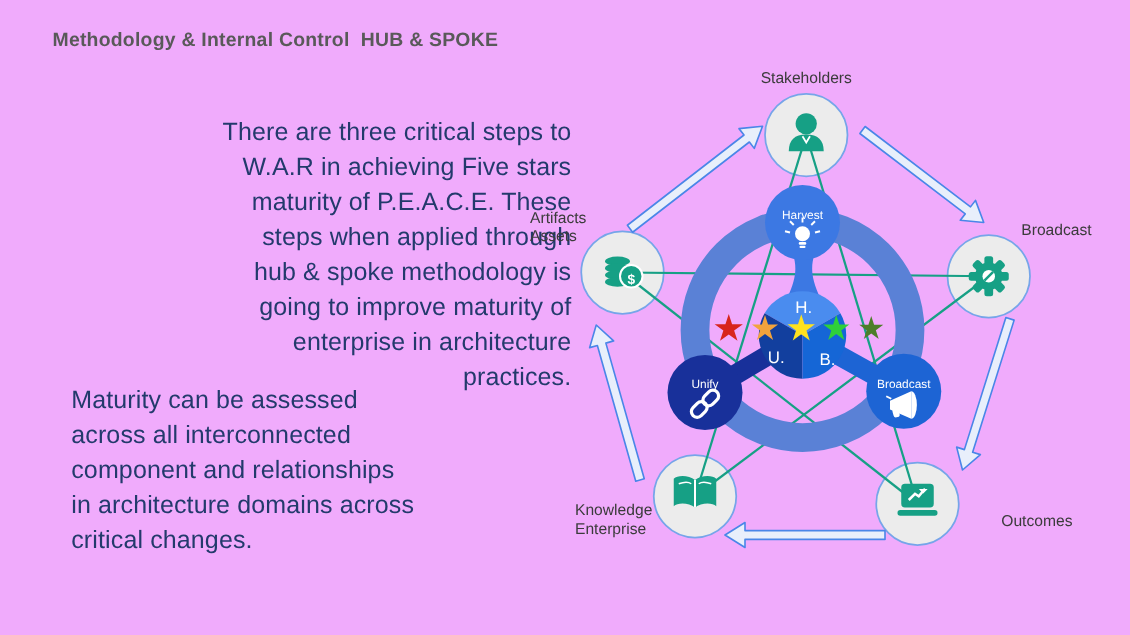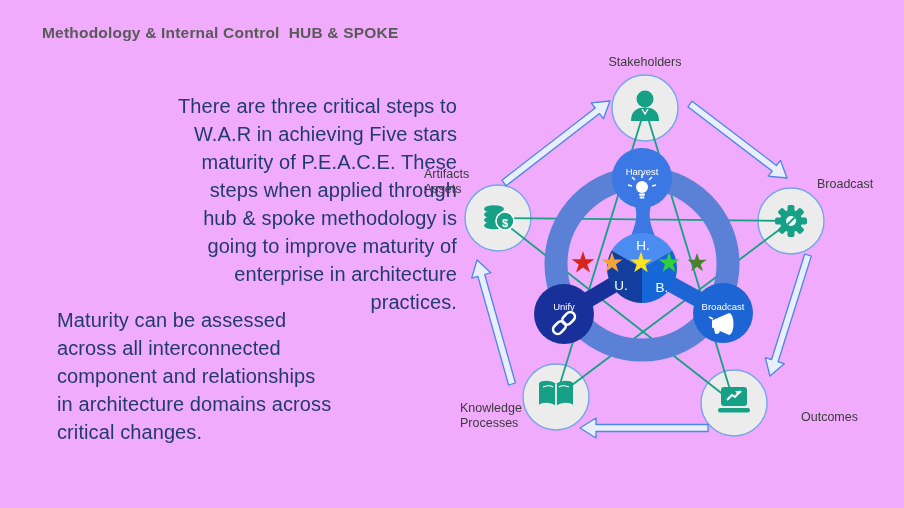--- a/index.html
+++ b/index.html
@@ -179,16 +179,16 @@
     <text class="hub-label" x="564" y="310">Unify</text>
     <text class="hub-label" x="723" y="310">Broadcast</text>
     <text class="abbrev" x="643" y="250">H.</text>
     <text class="abbrev" x="621" y="290">U.</text>
     <text class="abbrev" x="662" y="292">B.</text>
   </svg>
 
   <div class="dlabel center" style="left:645px;top:55px;">Stakeholders</div>
   <div class="dlabel" style="left:817px;top:177px;">Broadcast</div>
   <div class="dlabel" style="left:801px;top:410px;">Outcomes</div>
-  <div class="dlabel" style="left:460px;top:401px;width:80px;">Knowledge Processes</div>
+  <div class="dlabel" style="left:460px;top:401px;width:80px;">Knowledge Enterprise</div>
   <div class="dlabel" style="left:424px;top:167px;width:72px;">Artifacts Assets</div>
 
 </div>
 
 </body></html>

